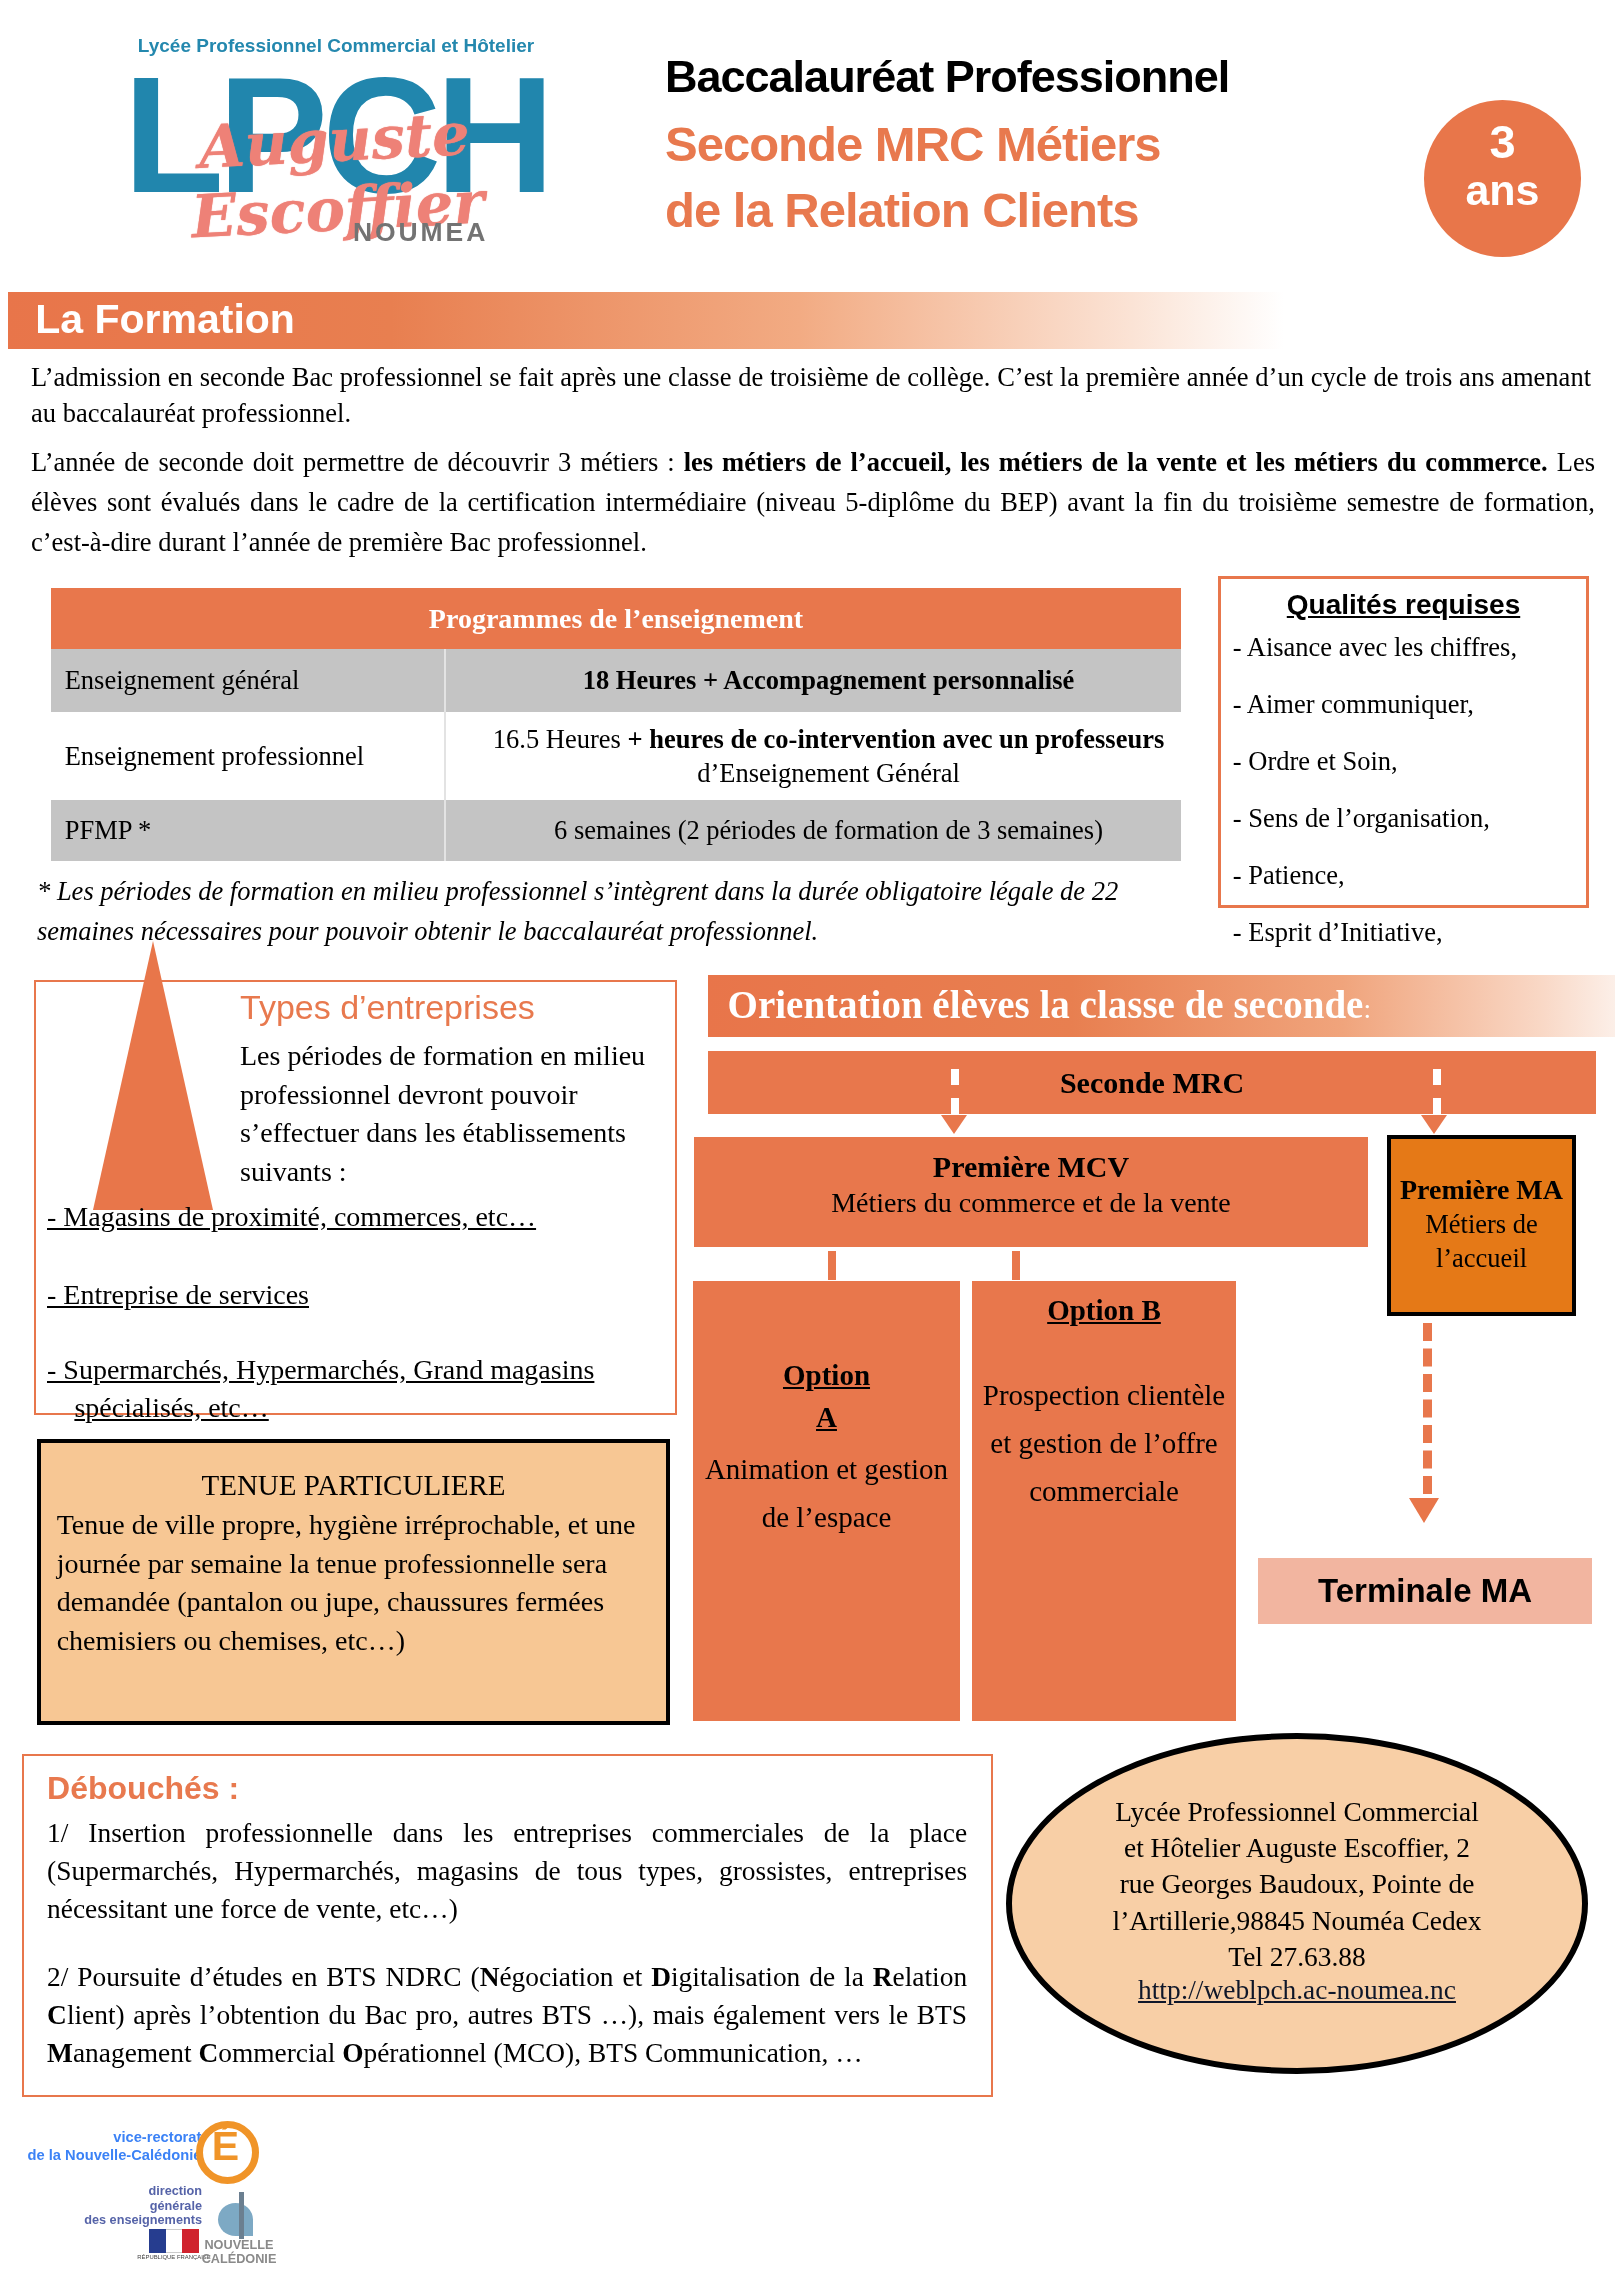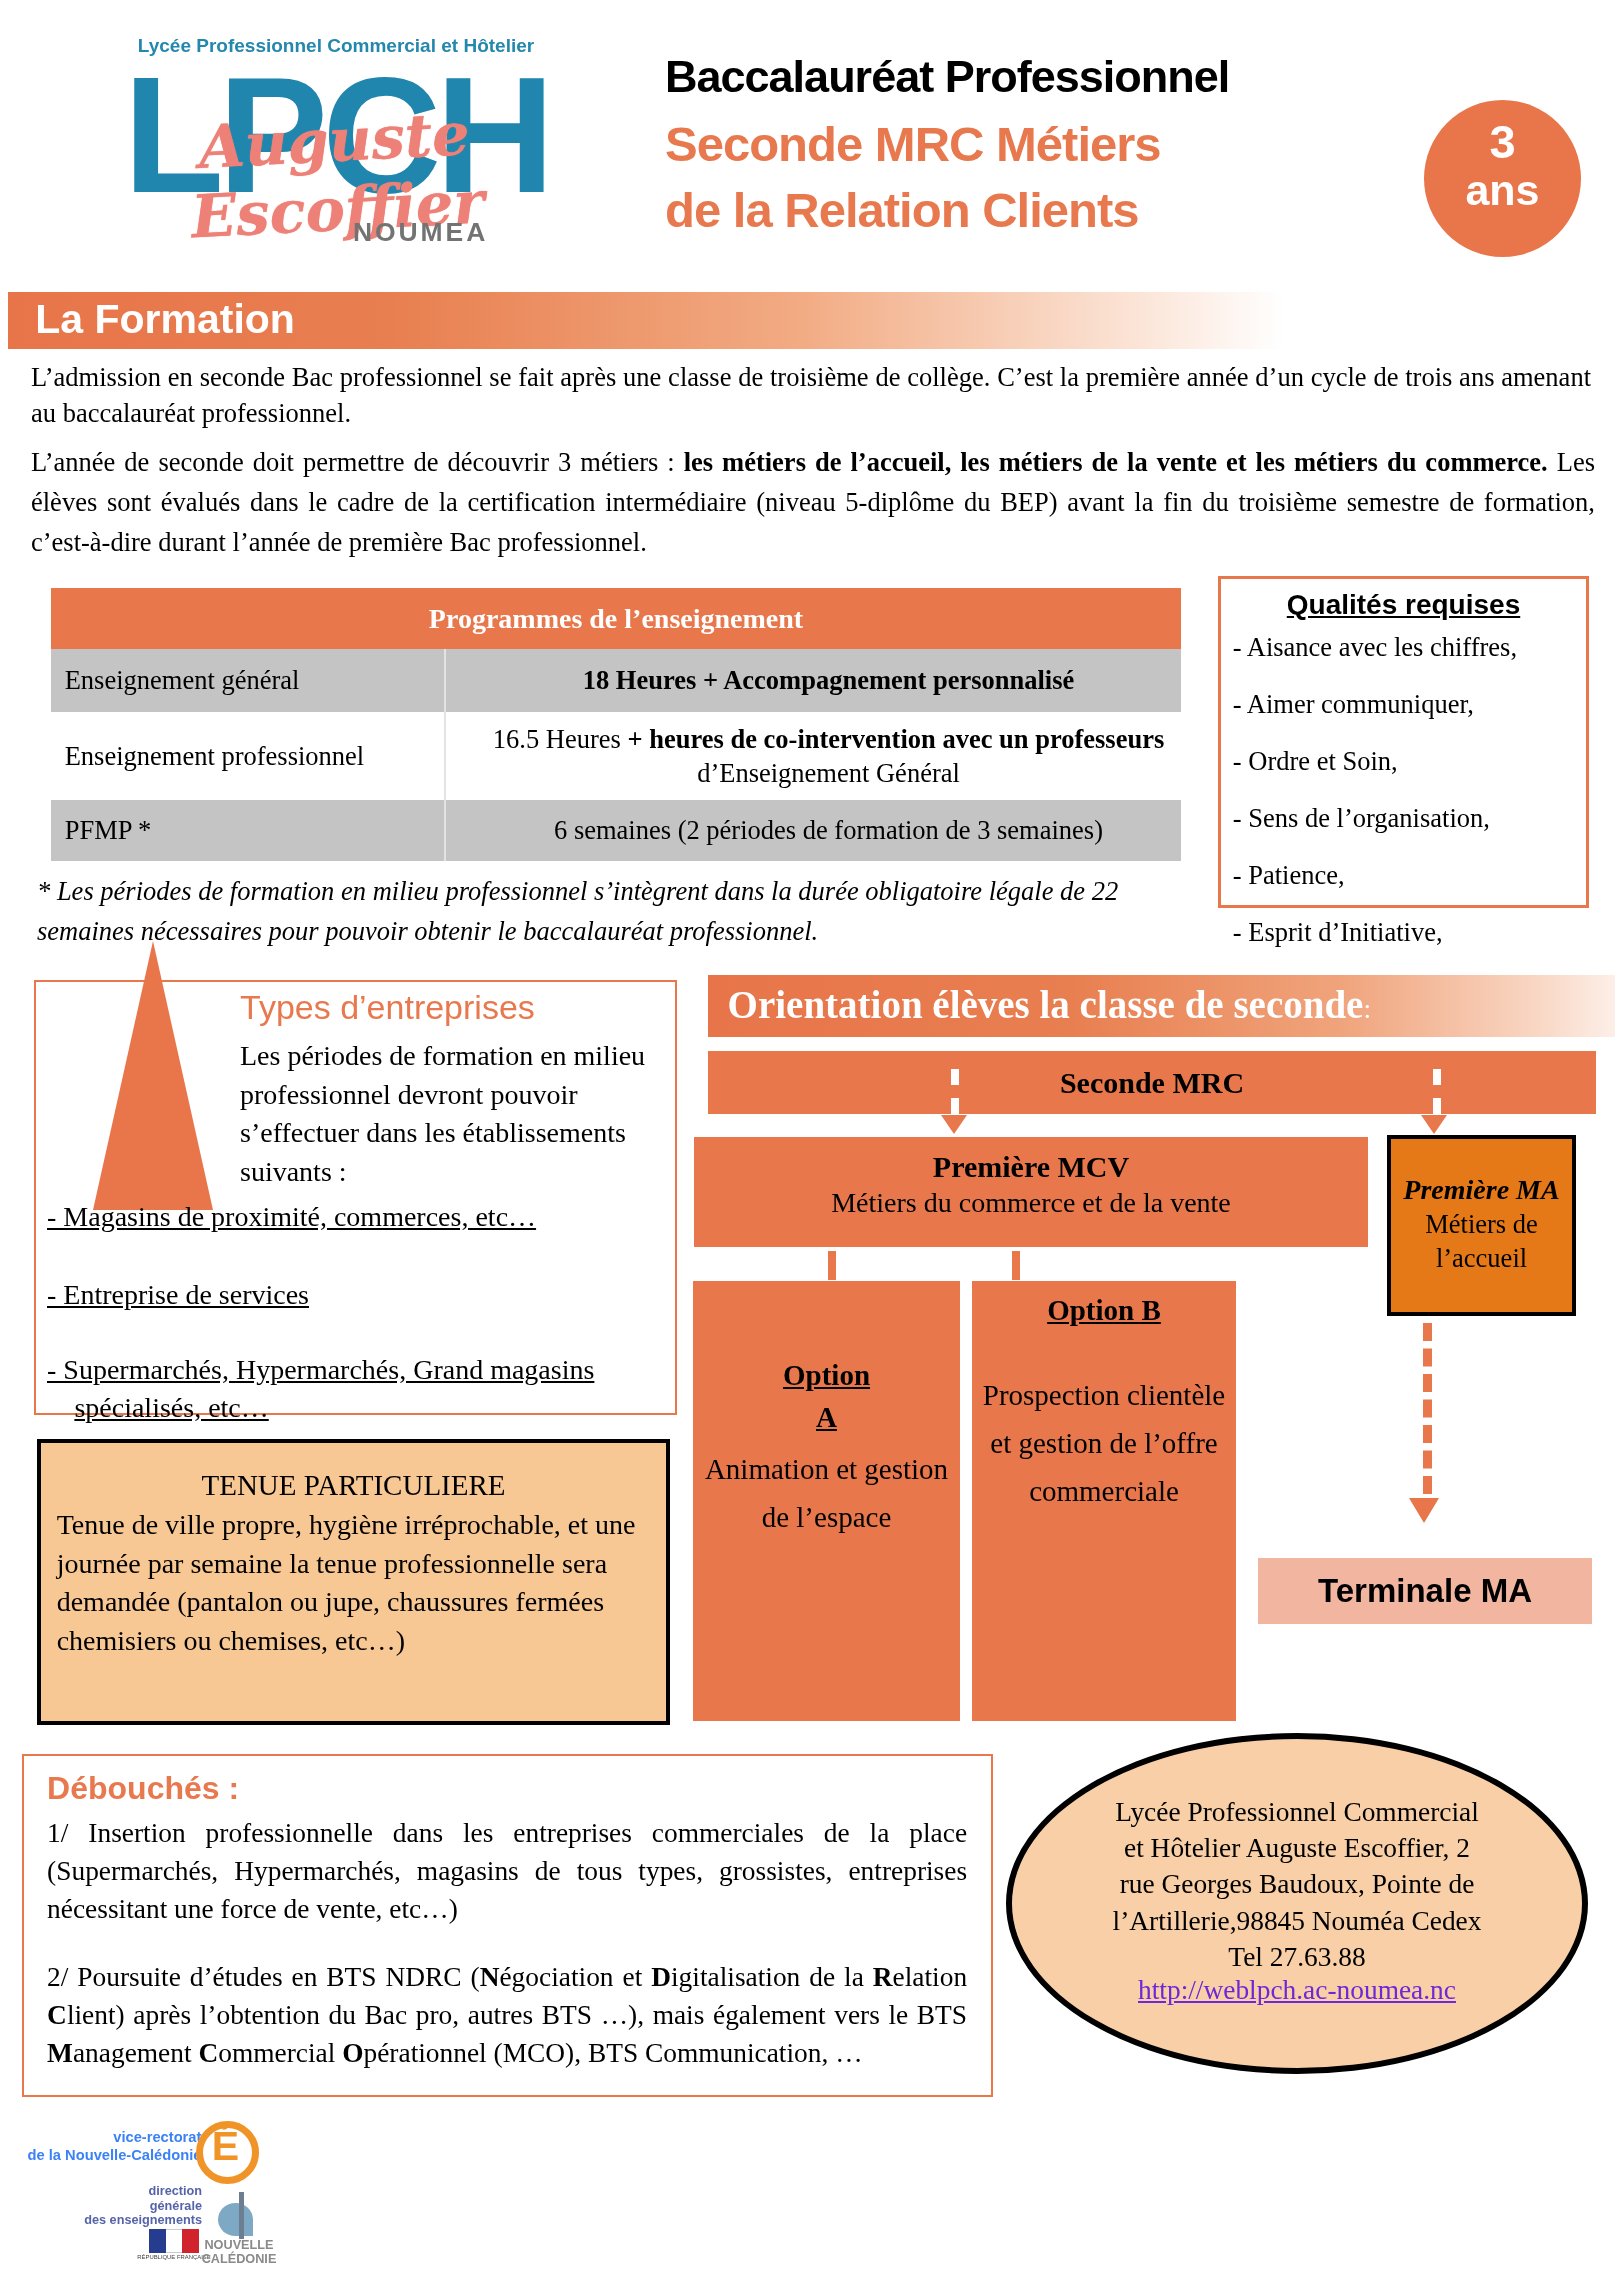--- a/index.html
+++ b/index.html
@@ -86,21 +86,21 @@
   .wdash{position:absolute;top:17.6px;height:45px;border-left:8.8px dashed #fff;}
   .arrow-down{width:0;height:0;border-left:13.7px solid transparent;border-right:13.7px solid transparent;
               border-top:19.6px solid #e8774c;}
   .ar1{left:941px;top:1115px;} .ar2{left:1421px;top:1115px;}
   .mcv-box{left:694px;top:1137px;width:674px;height:110px;background:#e8774c;text-align:center;
            padding-top:11.8px;box-sizing:border-box;}
   .mcv-t{font-weight:bold;font-size:30px;line-height:1.2;}
   .mcv-s{font-size:28px;line-height:1.3;}
   .ma-box{left:1387px;top:1135px;width:189px;height:181px;background:#e57917;border:4.9px solid #000;
           box-sizing:border-box;text-align:center;padding-top:33px;}
-  .ma-t{font-weight:bold;font-size:28px;line-height:1.25;font-style:italic;}
+  .ma-t{font-weight:bold;font-size:28px;line-height:1.25;}
   .ma-s{font-size:26.5px;line-height:1.3;}
   .odash{border-left:8.8px dashed #e8774c;}
   .ca{left:828px;top:1251px;height:29px;} .cb{left:1012px;top:1251px;height:29px;}
   .opt-box{background:#e8774c;box-sizing:border-box;text-align:center;}
   .optA{left:693px;top:1281px;width:267px;height:440px;padding-top:73px;}
   .optB{left:972px;top:1281px;width:264px;height:440px;padding-top:7.8px;}
   .opt-label{font-weight:bold;font-size:29px;text-decoration:underline;line-height:1.45;}
   .opt-text{font-size:29px;line-height:1.65;margin-top:7.8px;}
   .optB .opt-text{margin-top:41px;}
   .ma-dash{left:1423px;top:1323px;height:171px;border-left:9.8px dashed #e8774c;}
@@ -121,21 +121,21 @@
              box-sizing:border-box;background:#fff;padding:13.7px 23.5px 0 23.5px;}
   .deb-title{font-family:"Liberation Sans",sans-serif;font-weight:bold;font-size:32px;
              color:#e8794e;}
   .deb-p{font-size:27.4px;line-height:1.4;text-align:justify;margin-top:7px;}
   .deb-p2{margin-top:29px;}
 
   
   .oval{left:1006px;top:1733px;width:582px;height:341px;background:#f8cfa6;border:6.9px solid #000;
         border-radius:50%;box-sizing:border-box;text-align:center;padding-top:55px;}
   .oval .line{font-size:27.4px;line-height:1.32;}
-  .oval a{color:#6d28d9;font-size:27.4px;text-decoration:underline;}
+  .oval a{color:#0f172a;font-size:27.4px;text-decoration:underline;}
 
   
   .f-vr{left:27.4px;top:2129px;width:174px;text-align:right;color:#3b82f6;
         font-family:"Liberation Sans",sans-serif;font-weight:bold;font-size:14.7px;line-height:1.2;}
   .f-e{left:196px;top:2109px;width:57px;height:74px;}
   .f-e .ring{position:absolute;left:0;top:11.8px;width:49px;height:49px;border:7.8px solid #f09428;
              border-radius:50%;}
   .f-e .eb{position:absolute;left:15.7px;top:13.7px;font-family:"Liberation Sans",sans-serif;
            font-weight:bold;font-size:41px;color:#f09428;}
   .f-dge{left:57px;top:2184px;width:145px;text-align:right;color:#5563a8;

